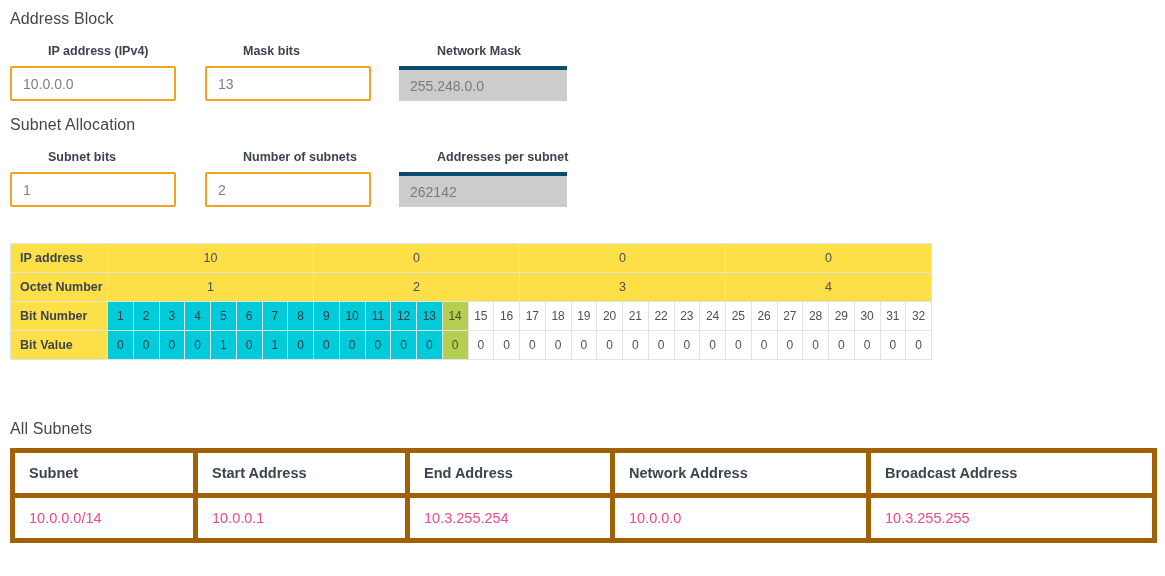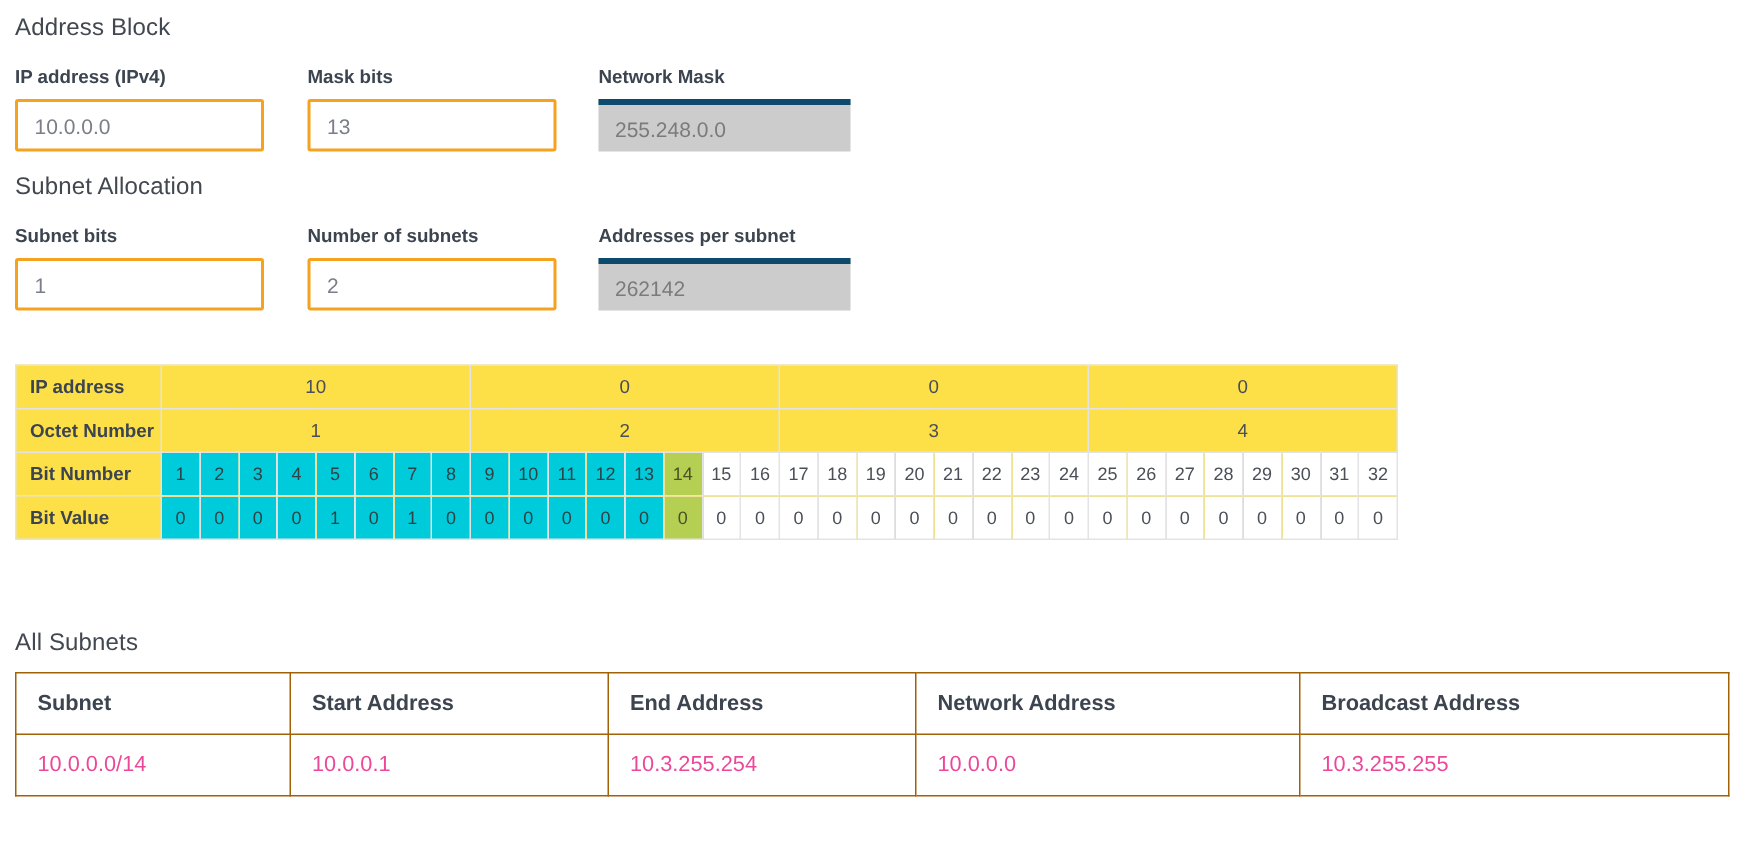--- a/index.html
+++ b/index.html
@@ -31,20 +31,21 @@
   #title-subnet-alloc  { top: 116px; }
   #title-all-subnets   { top: 420px; }
 
   
   .field-label {
     position: absolute;
     font-size: 12.5px;
     font-weight: bold;
     color: #3c4450;
     white-space: nowrap;
+    margin-left: 38px;
   }
   .field-box {
     position: absolute;
     height: 35px;
     box-sizing: border-box;
     font-size: 14px;
     color: #7a7f87;
     display: flex;
     align-items: center;
     padding-left: 11px;
@@ -123,21 +124,21 @@
   #subnets-table {
     position: absolute;
     left: 10px;
     top: 448px;
     width: 1142px;
     border-collapse: collapse;
     table-layout: fixed;
     background: #fff;
   }
   #subnets-table th, #subnets-table td {
-    border: 1px solid #a16207;
+    border: 5px solid #a16207;
     text-align: left;
     padding: 0 0 0 14px;
     height: 40px;
     font-size: 14.5px;
     overflow: hidden;
     white-space: nowrap;
   }
   #subnets-table th {
     font-weight: bold;
     font-size: 14.5px;

